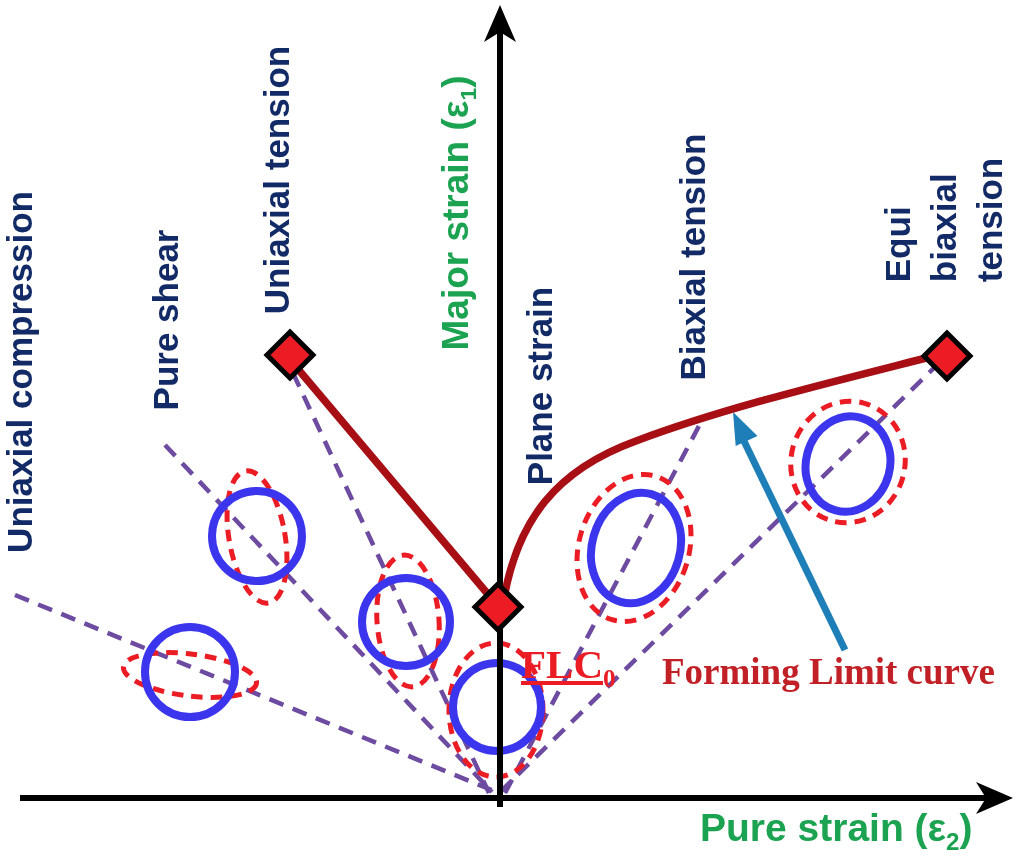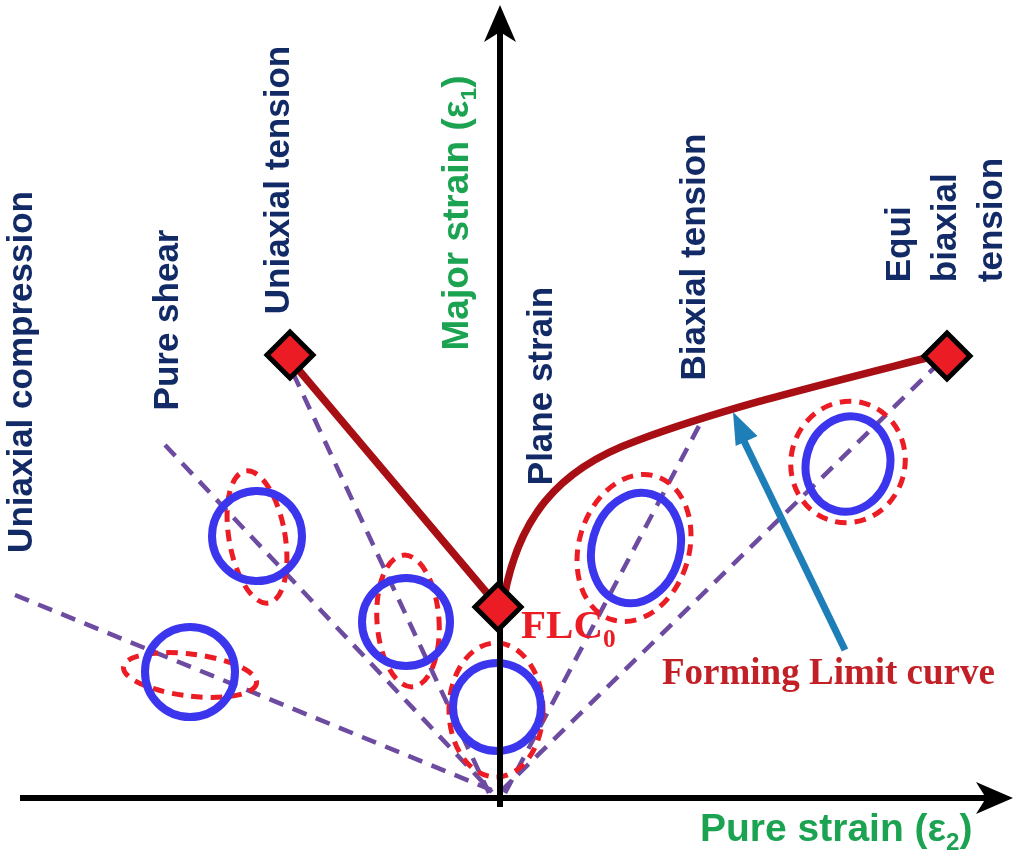--- a/index.html
+++ b/index.html
@@ -75,17 +75,17 @@
   <div class="vlabel" style="left:277px;top:180px;">Uniaxial tension</div>
   <div class="vlabel" style="left:540px;top:386px;">Plane strain</div>
   <div class="vlabel" style="left:693px;top:257px;">Biaxial tension</div>
   <div class="vlabel" style="left:944px;top:220px;">Equi biaxial
 tension</div>
 
   <div class="vlabel green" style="left:456px;top:213px;"><span>Major strain (ε</span><sub>1</sub><span>)</span></div>
 
   <div class="hlabel minor" style="left:700px;top:808px;"><span>Pure strain (ε</span><sub>2</sub><span>)</span></div>
 
-  <div class="hlabel flc0" style="left:521px;top:604px;"><span>FLC</span><sub>0</sub></div>
+  <div class="hlabel flc0" style="left:521px;top:644px;text-decoration:underline;"><span>FLC</span><sub>0</sub></div>
 
   <div class="hlabel flc-label" style="left:662px;top:653px;text-align:right;">Forming Limit curve</div>
 
 </div>
 
 </body></html>

